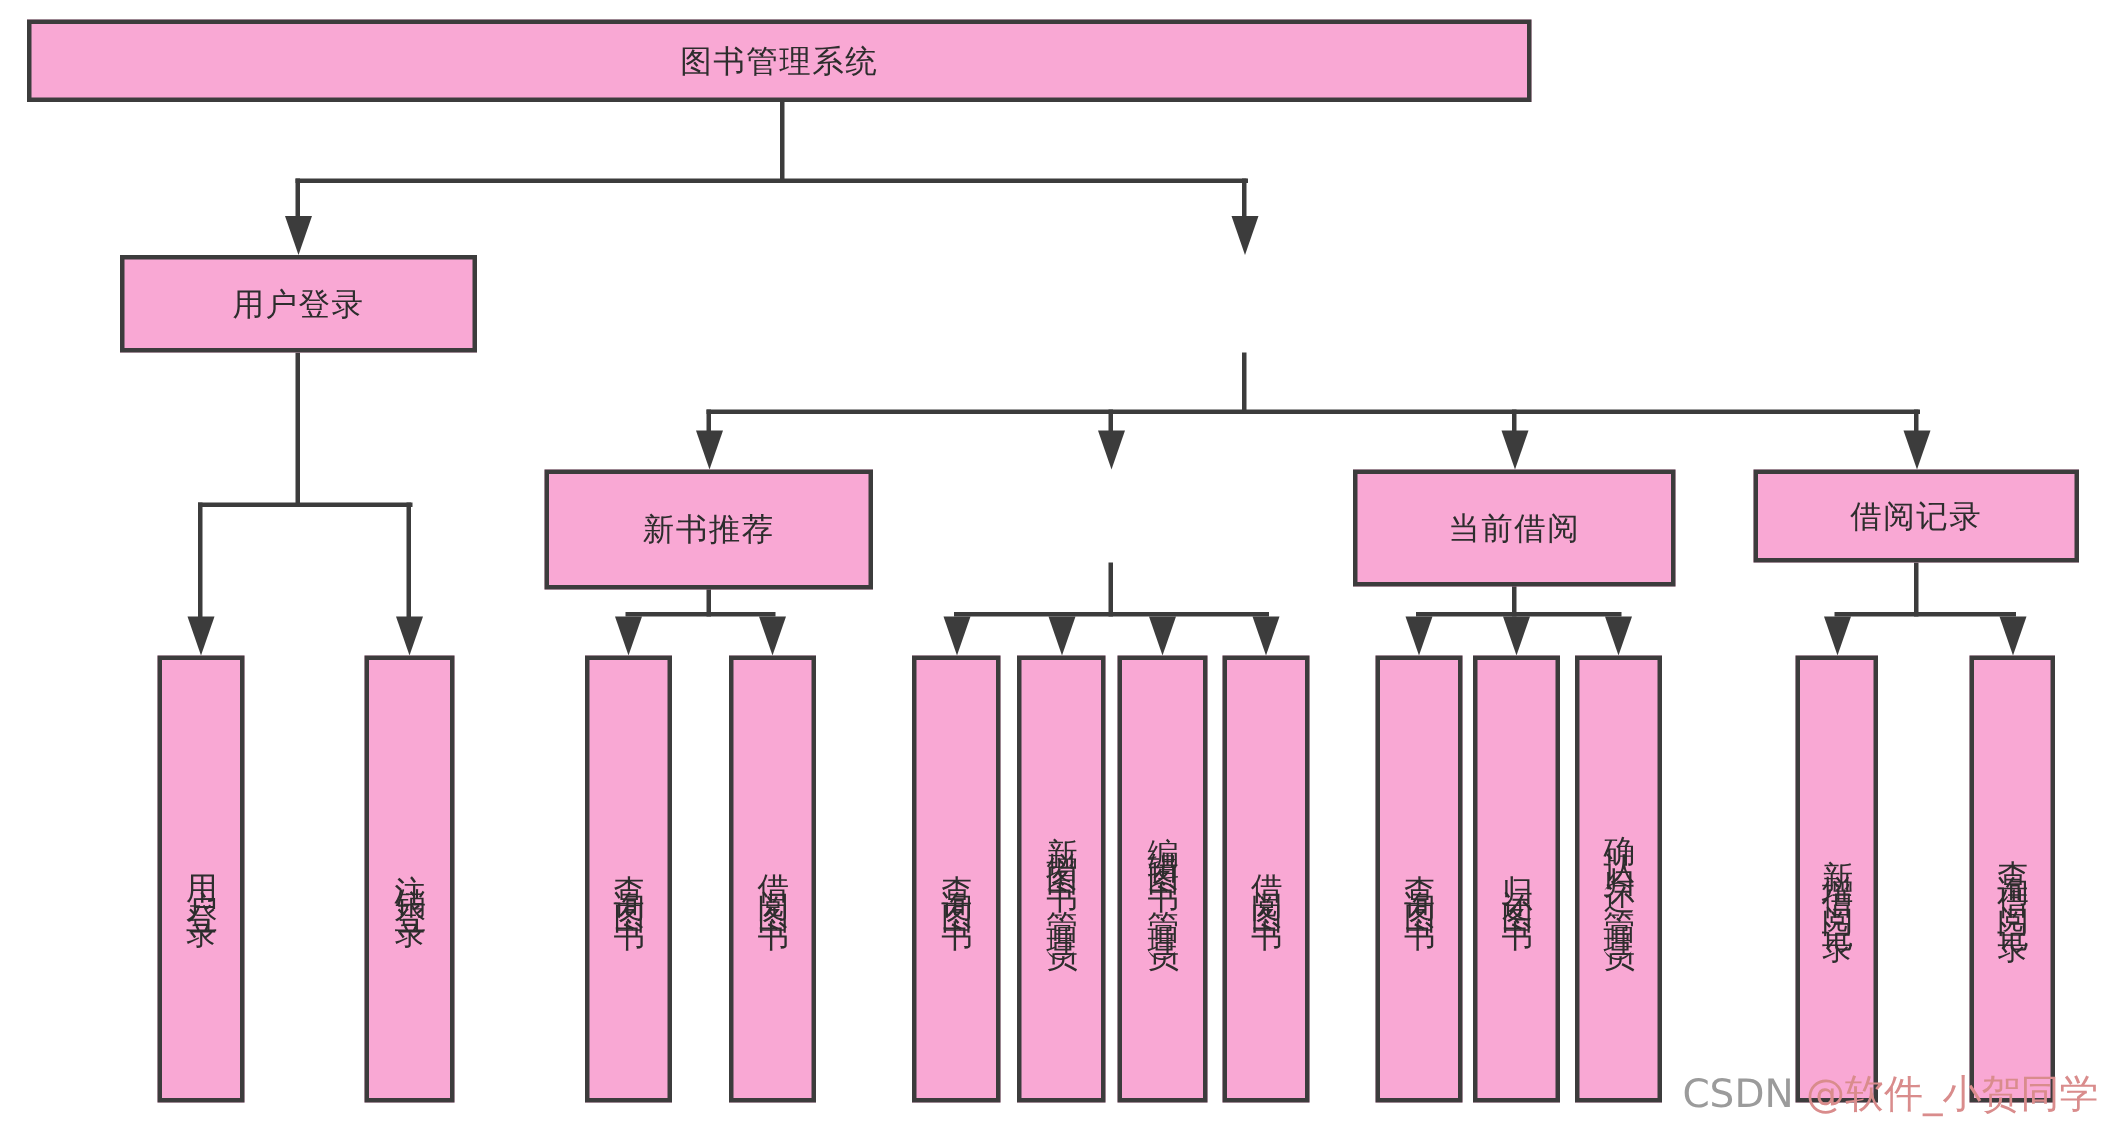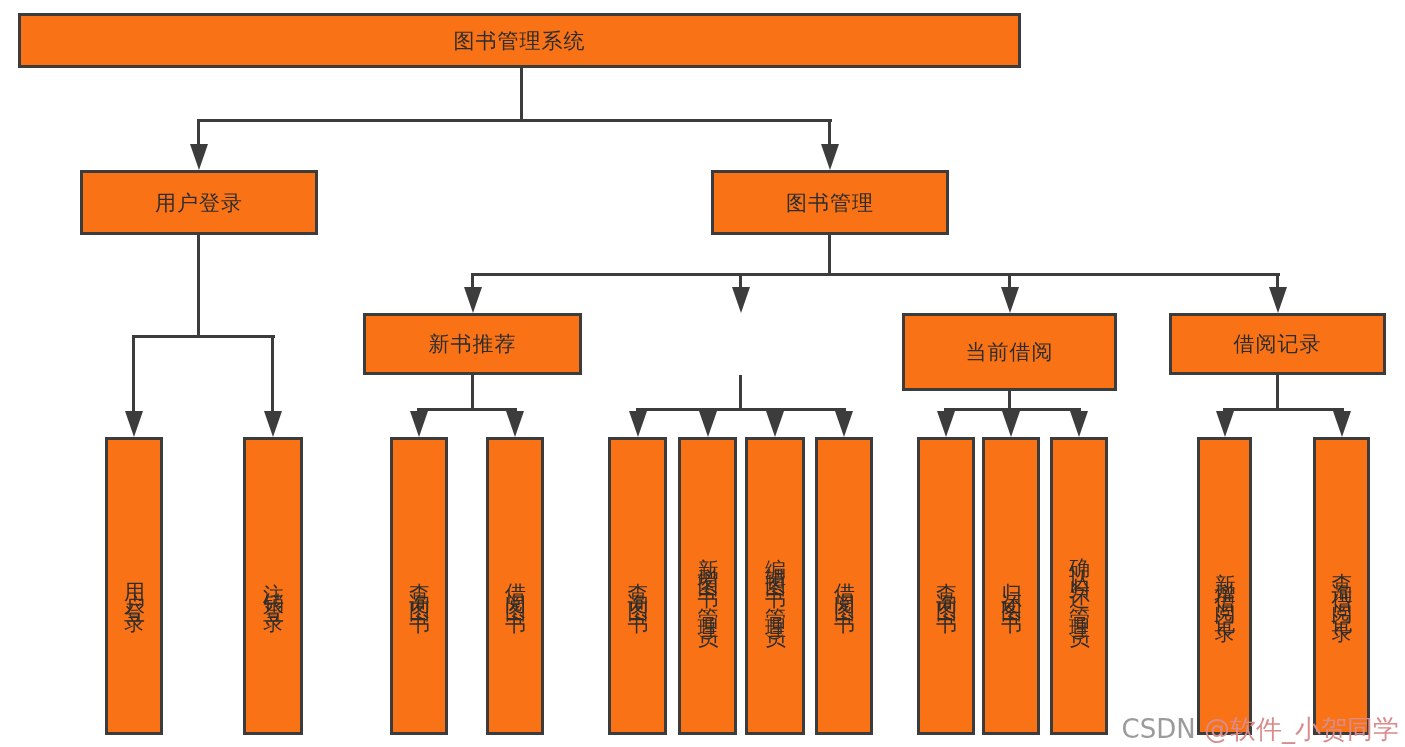--- a/index.html
+++ b/index.html
@@ -9,21 +9,21 @@
     height: 747px;
     background: #ffffff;
     overflow: hidden;
     font-family: "DejaVu Sans", "Liberation Sans", sans-serif;
     color: #2d2d2d;
   }
   .box {
     position: absolute;
     box-sizing: border-box;
     border: 3px solid #3c3c3c;
-    background: #f97316;
+    background: #f9a8d4;
     display: flex;
     align-items: center;
     justify-content: center;
   }
   .hl {
     font-size: 21px;
     letter-spacing: 1px;
     white-space: nowrap;
   }
   .vt {
@@ -118,25 +118,22 @@
   <div class="arr" style="left:1225px;top:411px;"></div>
   <div class="arr" style="left:1342px;top:411px;"></div>
 
   <div class="box" style="left:18px;top:13px;width:1003px;height:55px;">
     <span class="hl">图书管理系统</span>
   </div>
 
   <div class="box" style="left:80px;top:170px;width:238px;height:65px;">
     <span class="hl">用户登录</span>
   </div>
-  <div class="box" style="left:711px;top:170px;width:238px;height:65px;">
-    <span class="hl">图书管理</span>
-  </div>
 
-  <div class="box" style="left:363px;top:313px;width:219px;height:62px;">
+  <div class="box" style="left:363px;top:313px;width:219px;height:80px;">
     <span class="hl">新书推荐</span>
   </div>
   <div class="box" style="left:902px;top:313px;width:215px;height:78px;">
     <span class="hl">当前借阅</span>
   </div>
   <div class="box" style="left:1169px;top:313px;width:217px;height:62px;">
     <span class="hl">借阅记录</span>
   </div>
 
   <div class="box" style="left:105px;top:437px;width:58px;height:298px;">

